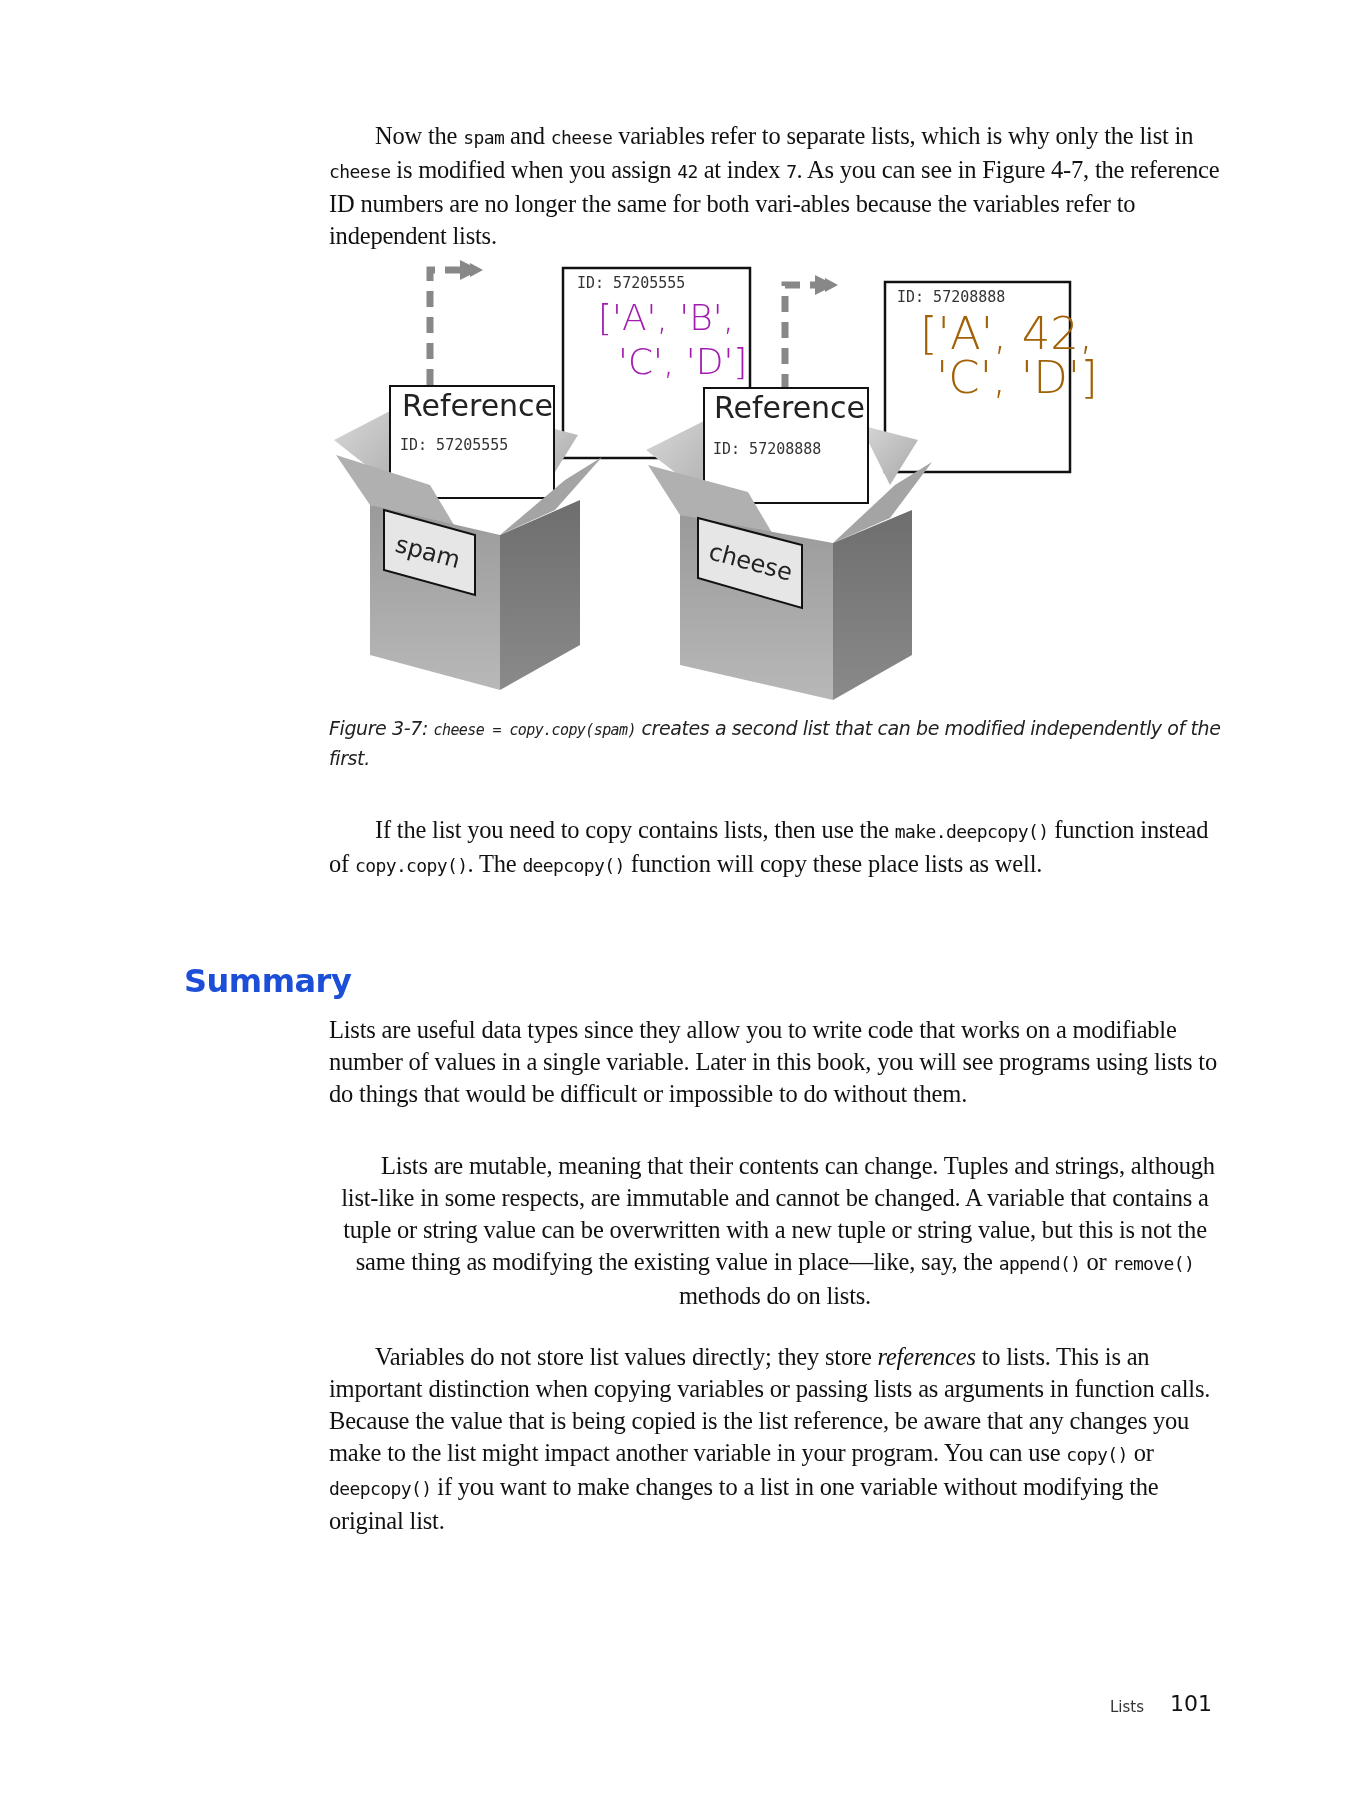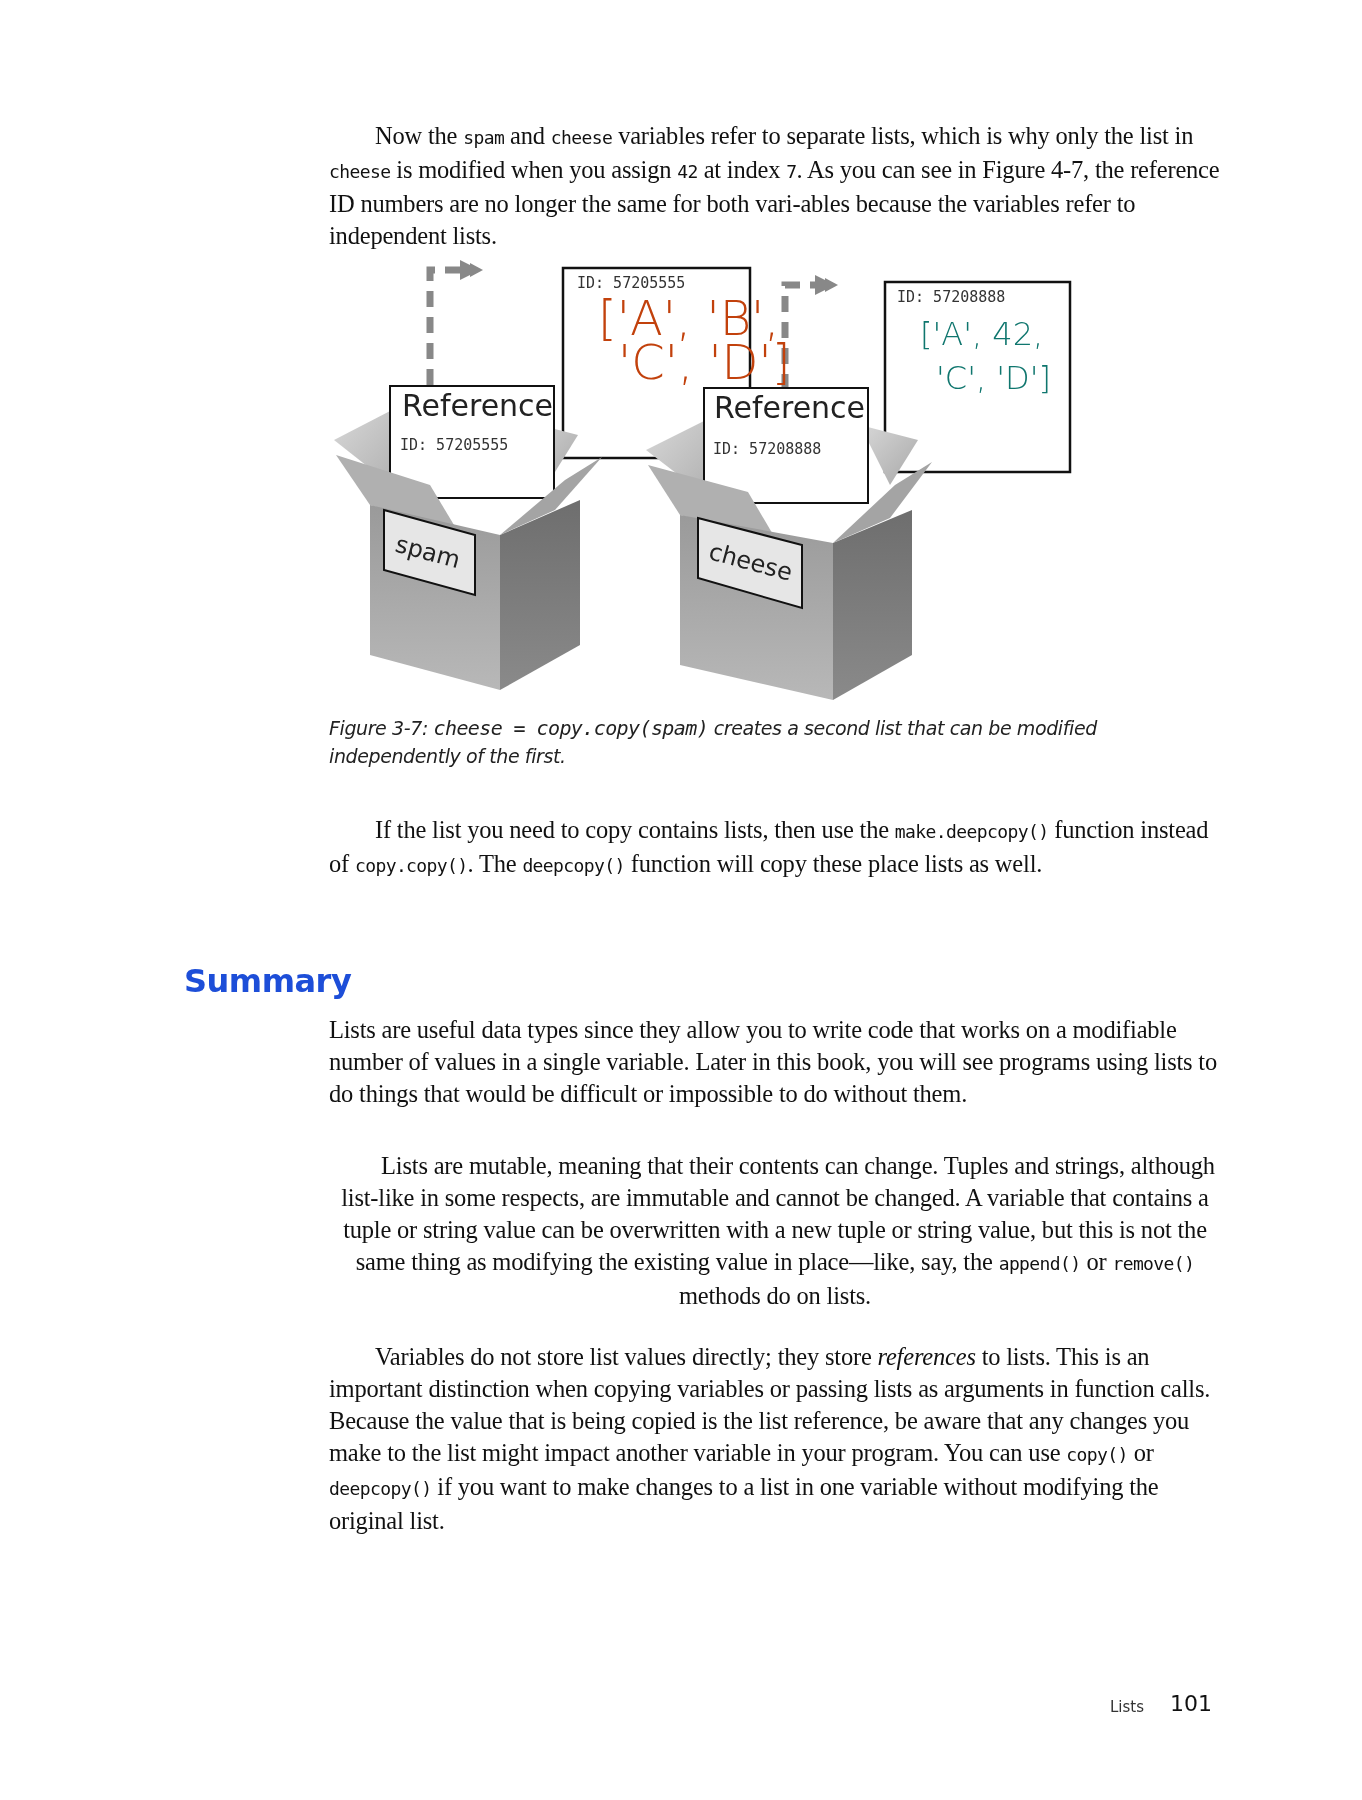--- a/index.html
+++ b/index.html
@@ -12,21 +12,21 @@
     font-size: 24.5px; line-height: 32px; margin: 0;
     letter-spacing: -0.2px;
   }
   .indent { text-indent: 46px; margin-top: 8px; }
   .code { font-family: "DejaVu Sans Mono", monospace; font-size: 18px; letter-spacing: -0.6px; }
   .caption {
     position: absolute; left: 329px; top: 714px; width: 900px;
     font-family: "DejaVu Sans", sans-serif; font-style: italic;
     font-size: 19px; line-height: 28px; color: #222; letter-spacing: -0.4px;
   }
-  .caption .code { font-size: 20px; font-style: italic; }
+  .caption .code { font-size: 15px; font-style: italic; }
   .heading {
     position: absolute; left: 184px; top: 962px; margin: 0;
     font-family: "DejaVu Sans", sans-serif; font-weight: bold; font-size: 32px;
     letter-spacing: -0.5px; color: #1d4ed8;
   }
   .footer { position: absolute; top: 1691px; left: 1110px; display: flex; align-items: flex-end; gap: 26px; }
   .footer-label { font-family: "DejaVu Sans", sans-serif; font-size: 15px; color: #333; }
   .footer-num { font-family: "DejaVu Sans", sans-serif; font-weight: normal; font-size: 22px; color: #111; }
   .figure { position: absolute; left: 320px; top: 260px; width: 900px; height: 450px; }
   .hand { font-family: "DejaVu Sans", sans-serif; }
@@ -89,31 +89,31 @@
       <polygon points="328,205 428,232 458,283 360,255" fill="#b0b0b0"></polygon>
       <polygon points="513,283 575,225 612,202 570,258" fill="#a4a4a4"></polygon>
       <polygon points="360,255 513,283 513,440 360,405" fill="url(#front)"></polygon>
       <polygon points="513,283 592,250 592,395 513,440" fill="url(#side)"></polygon>
       <polygon points="378,258 482,285 482,348 378,318" fill="#e6e6e6" stroke="#111" stroke-width="2"></polygon>
     </g>
   </svg>
 
   
   <div style="position:absolute;left:257px;top:14px;font-family:'DejaVu Sans Mono',monospace;font-size:15px;color:#333;">ID: 57205555</div>
-  <div class="hand" style="position:absolute;left:278px;top:36px;font-size:48px;color:#c2410c;font-weight:300;line-height:44px;">
+  <div class="hand" style="position:absolute;left:278px;top:36px;font-size:36px;color:#a21caf;font-weight:300;line-height:44px;">
     <div>['A', 'B',</div>
     <div style="padding-left:20px">'C', 'D']</div>
   </div>
   <div class="hand" style="position:absolute;left:82px;top:128px;font-size:30px;color:#222;">Reference</div>
   <div style="position:absolute;left:80px;top:176px;font-family:'DejaVu Sans Mono',monospace;font-size:15px;color:#333;">ID: 57205555</div>
   <div class="hand" style="position:absolute;left:75px;top:278px;font-size:24px;color:#222;transform:rotate(15deg);">spam</div>
 
   
   <div style="position:absolute;left:577px;top:28px;font-family:'DejaVu Sans Mono',monospace;font-size:15px;color:#333;">ID: 57208888</div>
-  <div class="hand" style="position:absolute;left:600px;top:52px;font-size:32px;color:#0f766e;font-weight:300;line-height:44px;">
+  <div class="hand" style="position:absolute;left:600px;top:52px;font-size:45px;color:#a16207;font-weight:300;line-height:44px;">
     <div>['A', 42,</div>
     <div style="padding-left:16px">'C', 'D']</div>
   </div>
   <div class="hand" style="position:absolute;left:394px;top:130px;font-size:30px;color:#222;">Reference</div>
   <div style="position:absolute;left:393px;top:180px;font-family:'DejaVu Sans Mono',monospace;font-size:15px;color:#333;">ID: 57208888</div>
   <div class="hand" style="position:absolute;left:388px;top:288px;font-size:24px;color:#222;transform:rotate(15deg);">cheese</div>
 </div>
 
 <div class="caption">
   <span>Figure 3-7: </span><span class="code">cheese = copy.copy(spam)</span><span> creates a second list that can be modified independently of the first.</span>

